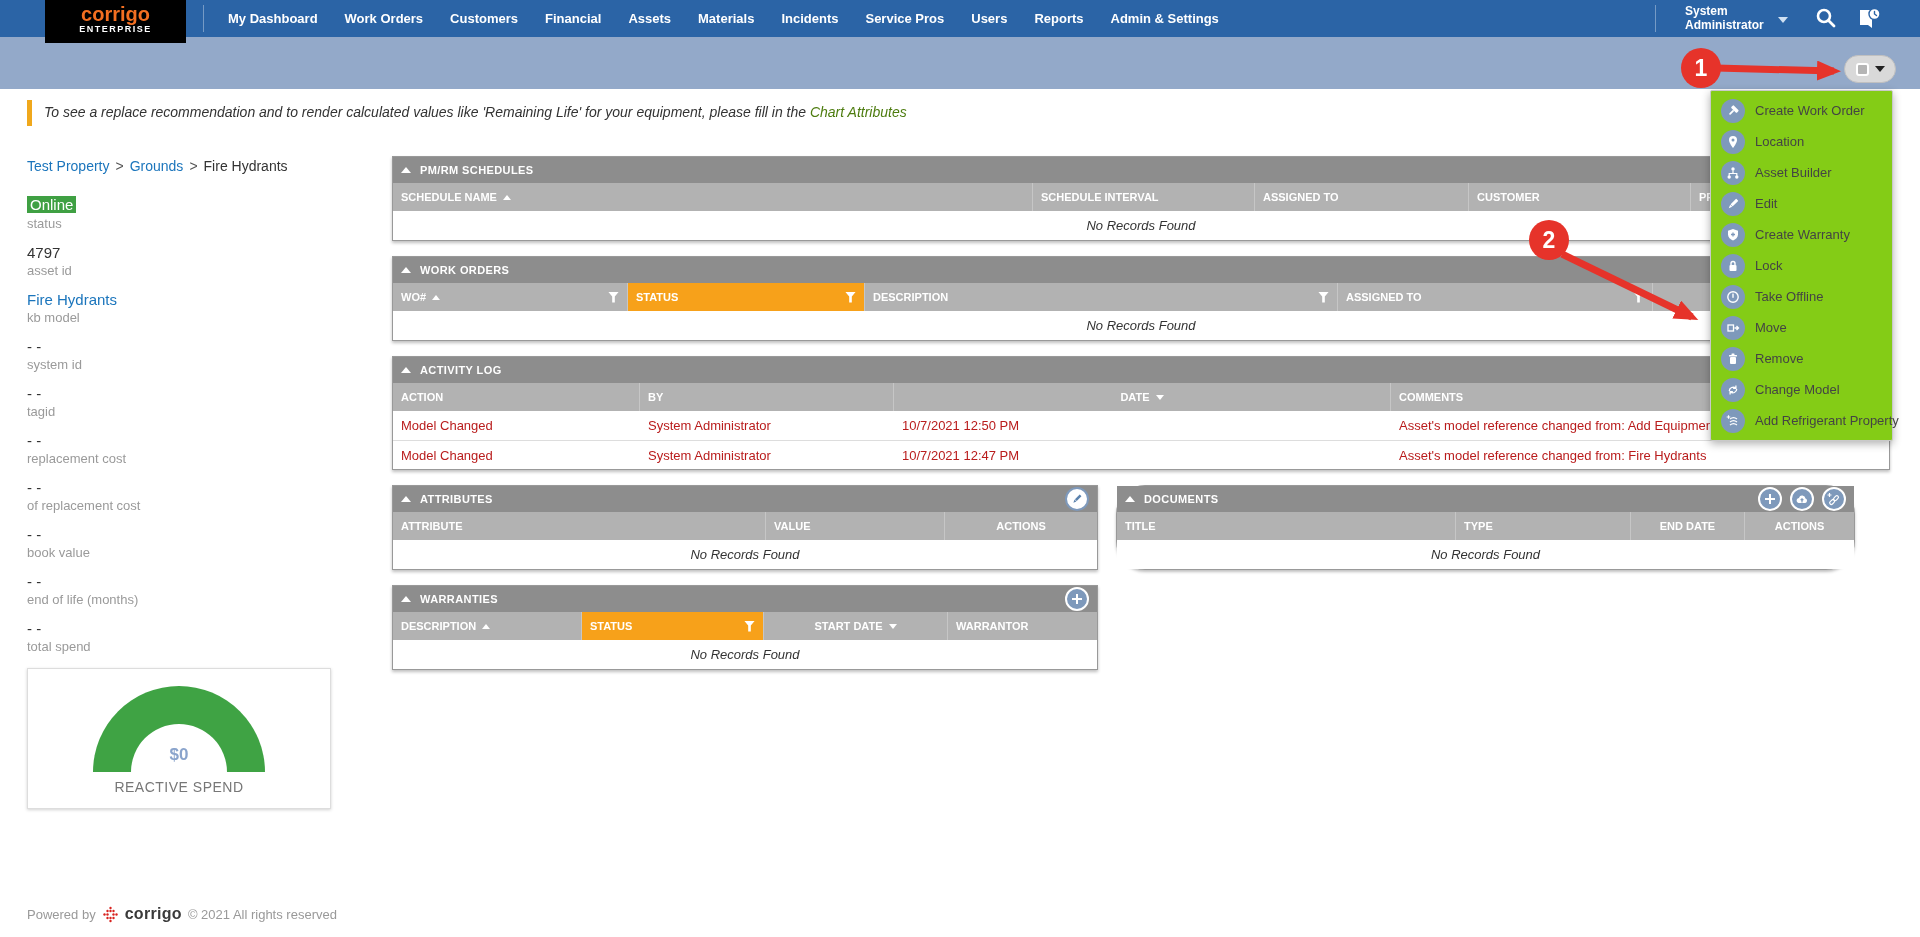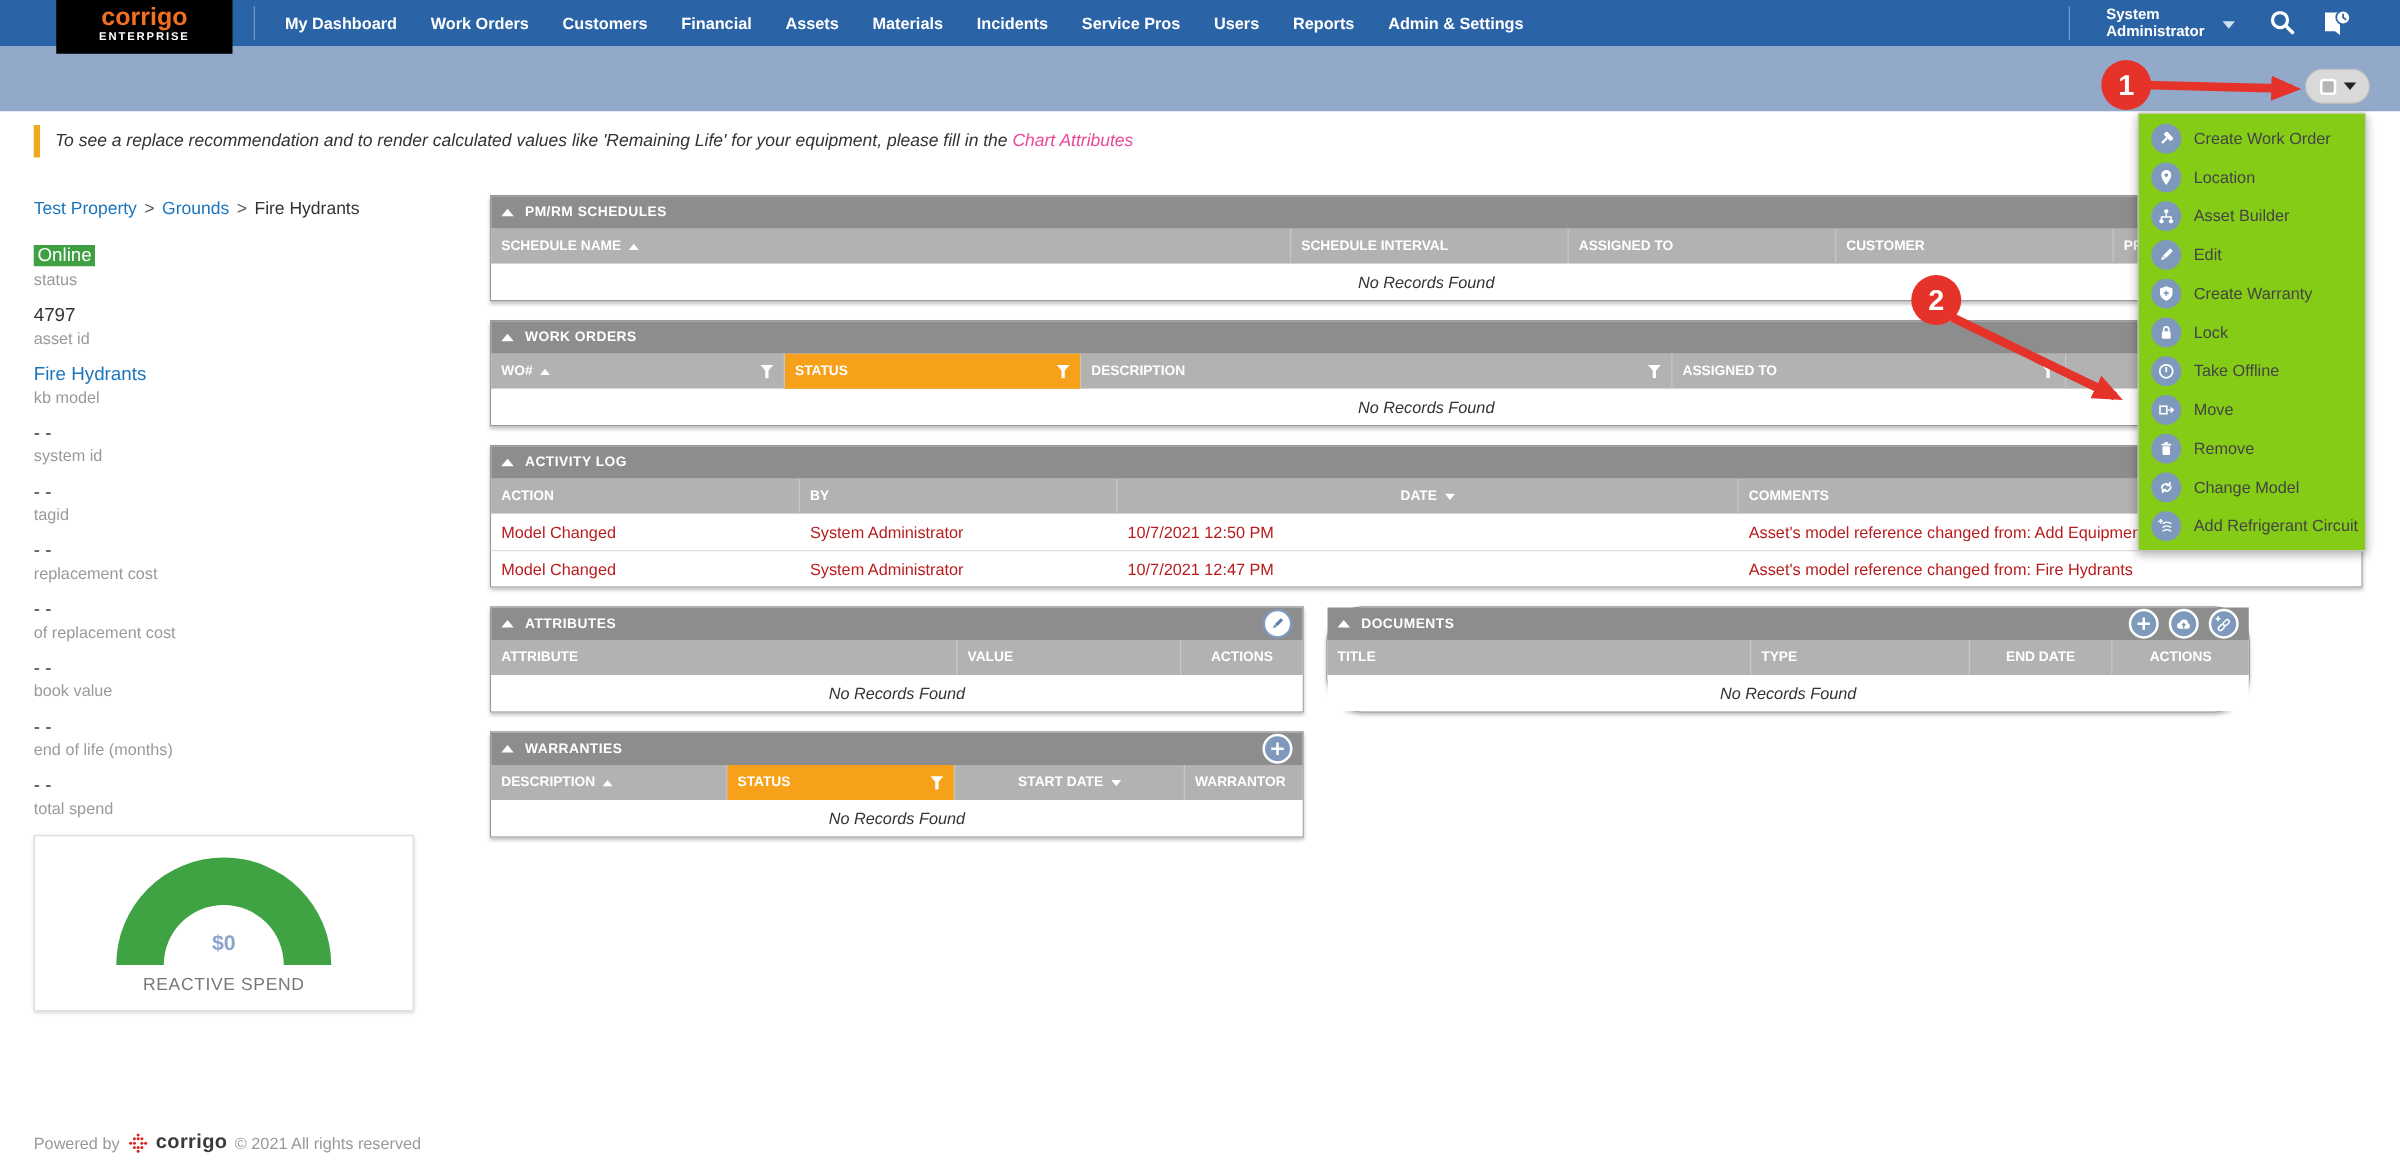--- a/index.html
+++ b/index.html
@@ -22,21 +22,21 @@
   
   .subheader { position:absolute; top:37px; left:0; width:1920px; height:52px; background:#93a9c9; z-index:5; }
   .back-btn { position:absolute; left:28px; top:55px; width:27px; height:27px; border:2px solid #fff; border-radius:50%; display:flex; align-items:center; justify-content:center; cursor:pointer; }
   .page-title { position:absolute; left:72px; top:59px; color:#fff; font-size:15px; font-weight:bold; letter-spacing:.5px; }
   .actions-pill { position:absolute; left:1844px; top:55px; width:52px; height:28px; background:#d9d9d9; border:1px solid #c0c0c0; border-radius:14px; z-index:20; cursor:pointer; display:flex; align-items:center; justify-content:center; gap:6px; }
   .pill-glyph { width:13px; height:13px; border:2px solid #fff; border-radius:3px; background:#b5b5b5; }
   .caret-down-b { width:0; height:0; border-left:5px solid transparent; border-right:5px solid transparent; border-top:6px solid #222; }
 
   
   .notice { position:absolute; left:27px; top:100px; width:1600px; height:26px; border-left:5px solid #f0a81c; padding:4px 0 0 12px; font-style:italic; font-size:14px; color:#333; }
-  .notice-link { color:#ec4899; text-decoration:none; cursor:pointer; font-style:italic; }
+  .notice-link { color:#4d7c0f; text-decoration:none; cursor:pointer; font-style:italic; }
 
   
   .left-col { position:absolute; left:27px; top:158px; width:304px; }
   .breadcrumb { font-size:14px; color:#333; margin-bottom:22px; white-space:nowrap; }
   .crumb-link { color:#1b75bc; text-decoration:none; cursor:pointer; }
   .crumb-sep::before { content:">"; color:#555; margin:0 6px; }
   .field { margin-bottom:13px; }
   .field-value { font-size:15px; color:#333; line-height:17px; }
   .field-value.status-chip { display:inline-block; background:#3fa043; color:#fff; font-weight:normal; padding:0 3px; }
   .field-value.link { color:#1b75bc; cursor:pointer; }
@@ -45,21 +45,21 @@
   .gauge-card { position:relative; margin-top:14px; width:304px; height:141px; background:#fff; border:1px solid #ddd; box-shadow:0 1px 3px rgba(0,0,0,.18); }
   .gauge-arc { position:absolute; left:50%; transform:translateX(-50%); top:17px; width:172px; height:86px; border-radius:172px 172px 0 0; background:#3fa344; }
   .gauge-hole { position:absolute; left:50%; transform:translateX(-50%); bottom:0; width:96px; height:48px; border-radius:96px 96px 0 0; background:#fff; }
   .gauge-value { position:absolute; left:50%; transform:translateX(-50%); top:76px; color:#8aa4cc; font-weight:bold; font-size:17px; }
   .gauge-label { position:absolute; top:110px; width:100%; text-align:center; color:#777; font-size:14px; letter-spacing:.5px; }
 
   
   .right-col { position:absolute; left:392px; top:156px; width:1498px; }
   .panel { background:#fff; border:1px solid #999; box-shadow:0 2px 3px rgba(0,0,0,.25); margin-bottom:15px; }
   .panel-row { display:flex; gap:18px; align-items:flex-start; }
-  .w-half-a { width:651px; } .w-half-b { width:739px;border-radius:29px; }
+  .w-half-a { width:706px; } .w-half-b { width:739px;border-radius:29px; }
   .panel-title { height:26px; background:#8d8d8d; color:#fff; font-size:11px; font-weight:bold; letter-spacing:.4px; display:flex; align-items:center; padding:0 8px; gap:9px; }
   .tri-up-s { width:0; height:0; border-left:5px solid transparent; border-right:5px solid transparent; border-bottom:6px solid #fff; cursor:pointer; }
   .tri-up { width:0; height:0; border-left:4px solid transparent; border-right:4px solid transparent; border-bottom:5px solid #fff; margin-left:6px; }
   .tri-dn { width:0; height:0; border-left:4px solid transparent; border-right:4px solid transparent; border-top:5px solid #fff; margin-left:6px; }
   .cols { display:flex; height:28px; background:#b2b2b2; color:#fff; font-size:11px; font-weight:bold; }
   .col { display:flex; align-items:center; padding:0 8px; border-right:1px solid #c6c6c6; height:100%; }
   .col:last-child { border-right:none; }
   .col.center { justify-content:center; }
   .col.orange { background:#f7a11a; }
   .funnel { width:11px; height:11px; background:#fff; clip-path:polygon(0 0,100% 0,62% 45%,62% 100%,38% 100%,38% 45%); margin-left:auto; cursor:pointer; }
@@ -492,21 +492,21 @@
       </span>
     <span class="mil">Change Model</span>
   </div>
   <div class="mi">
     <span class="mic">
         <svg width="14" height="14" viewBox="0 0 14 14">
           <path d="M4 5c2-1.6 5-1.6 7 0M4 8c2-1.6 5-1.6 7 0M4 11c2-1.6 5-1.6 7 0" stroke="#fff" stroke-width="1.2" fill="none"></path>
           <path d="M2.5 1.2v3.6M0.7 3h3.6" stroke="#fff" stroke-width="1.1"></path>
         </svg>
       </span>
-    <span class="mil">Add Refrigerant Circuit</span>
+    <span class="mil">Add Refrigerant Property</span>
   </div>
 </div>
 
 <svg class="overlay" width="1920" height="937" viewBox="0 0 1920 937">
   <defs>
     <marker id="ah" markerUnits="userSpaceOnUse" markerWidth="24" markerHeight="20" refX="17" refY="10" orient="auto">
         <path d="M0 0 L24 10 L0 20 z" fill="#e6332a"></path>
       </marker>
   </defs>
   <line x1="1716" y1="68" x2="1834" y2="71" stroke="#e6332a" stroke-width="7" marker-end="url(#ah)"></line>

